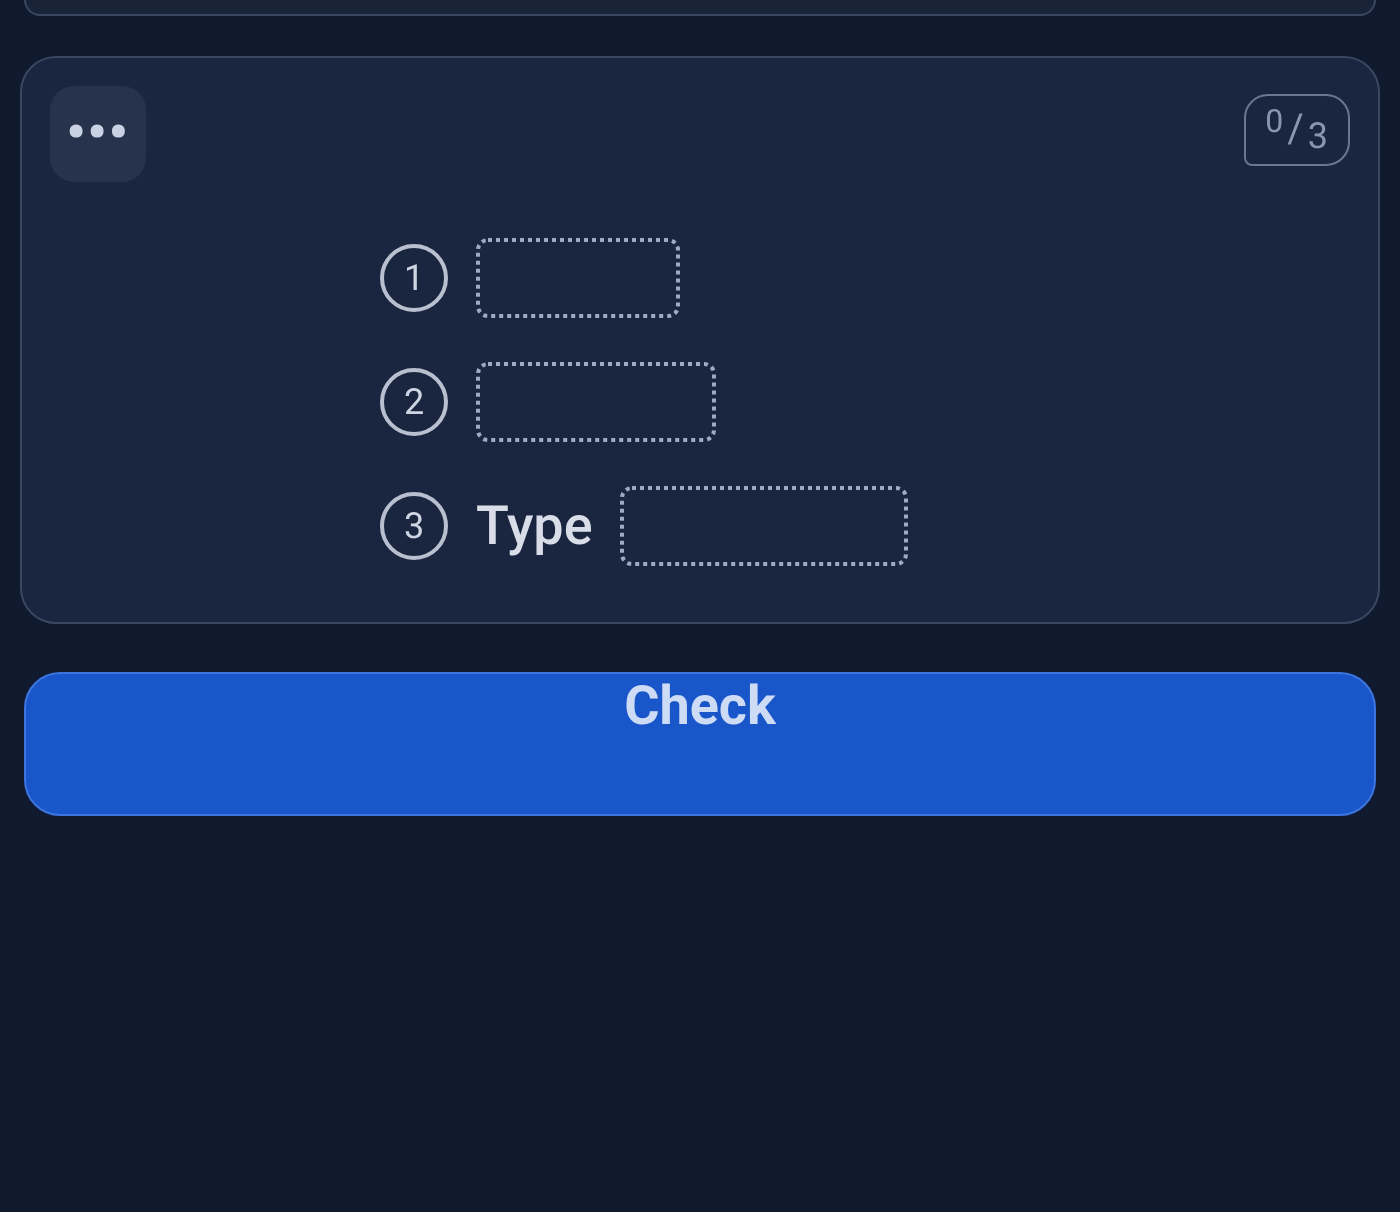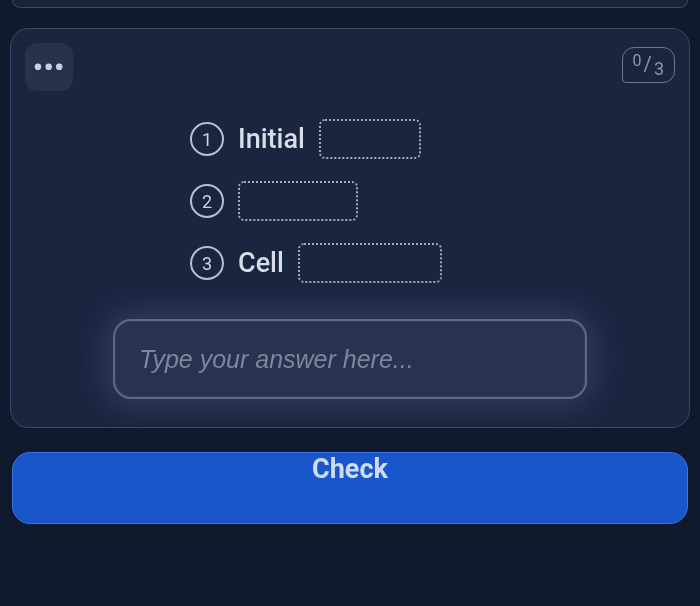--- a/index.html
+++ b/index.html
@@ -165,36 +165,32 @@
         <span class="num">0</span>
         <span class="slash">/</span>
         <span class="den">3</span>
       </div>
     </div>
 
 
     <div class="stages">
       <div class="stage-row">
         <div class="num-circle">1</div>
-        <span class="stage-text">Initial</span>
         <span class="blank w1"></span>
       </div>
       <div class="stage-row">
         <div class="num-circle">2</div>
         <span class="blank w2"></span>
       </div>
       <div class="stage-row">
         <div class="num-circle">3</div>
-        <span class="stage-text">Cell</span>
+        <span class="stage-text">Type</span>
         <span class="blank w3"></span>
       </div>
     </div>
 
-    <div class="answer-wrap">
-      <input type="text" class="answer-input" placeholder="Type your answer here..." style="">
-    </div>
 
   </div>
 
   <div class="check-btn">
     <span>Check</span>
   </div>
 </div>
 
 </body></html>

